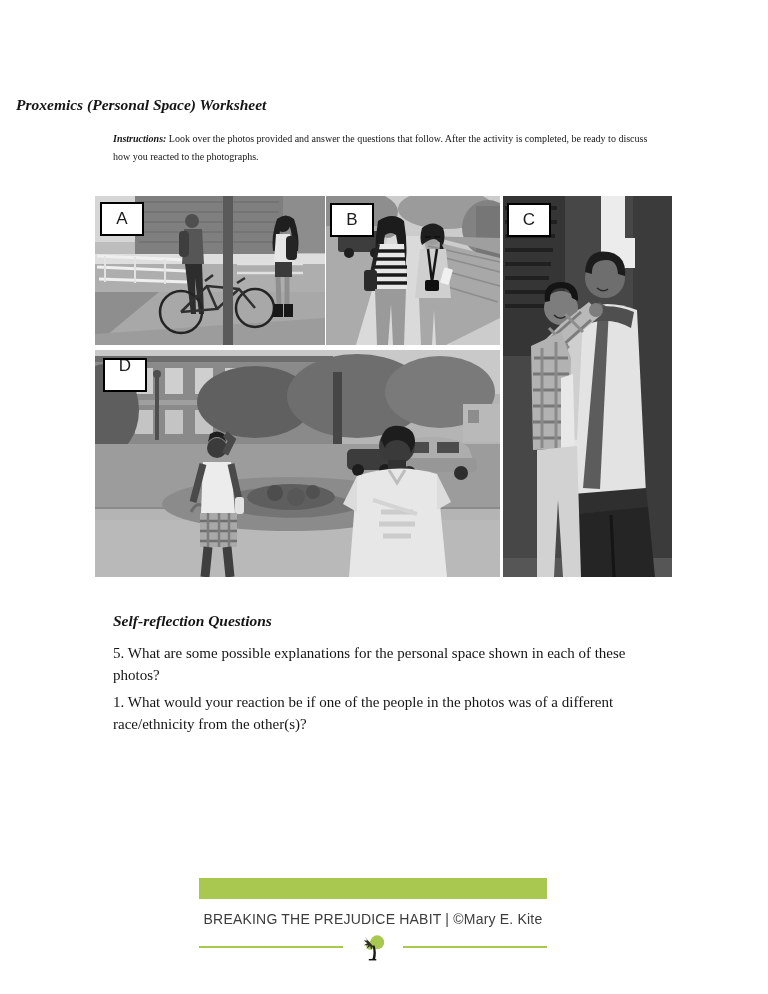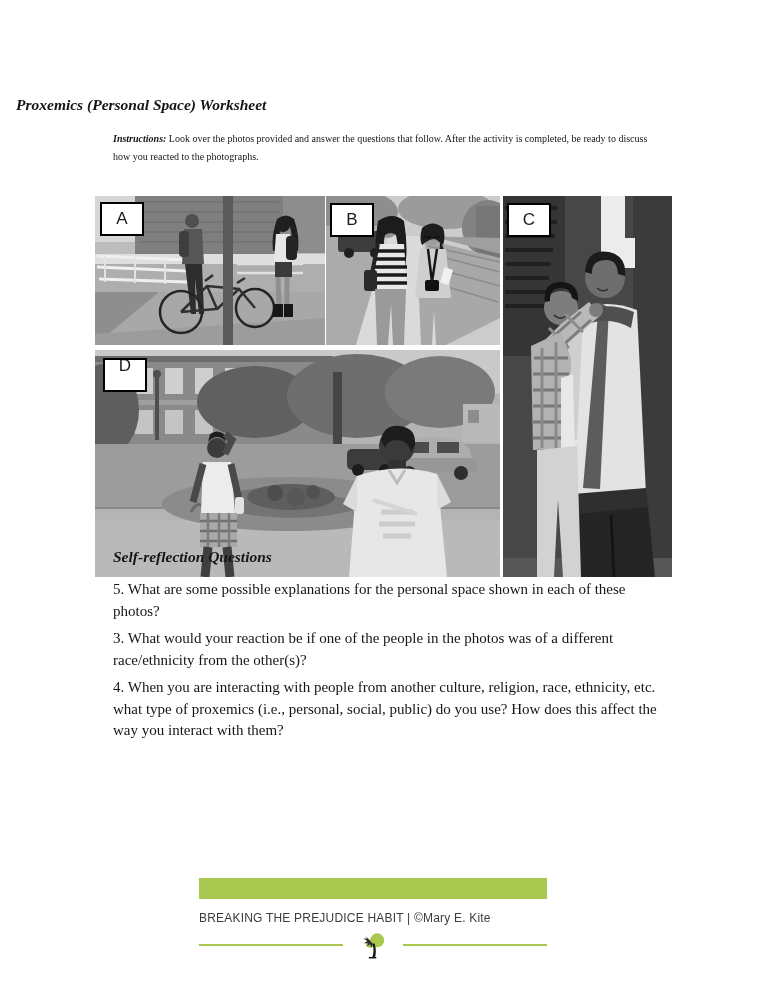--- a/index.html
+++ b/index.html
@@ -23,28 +23,28 @@
 
   .photo-label{position:absolute;width:40px;height:30px;background:#ffffff;border:2px solid #000;
                display:flex;align-items:center;justify-content:center;overflow:hidden;
                font-family:"Liberation Sans",sans-serif;font-size:17px;color:#1c1c1c;}
   .photo-a .photo-label{left:5px;top:6px;}
   .photo-b .photo-label{left:4px;top:7px;}
   .photo-c .photo-label{left:4px;top:7px;}
   .photo-d .photo-label{left:8px;top:8px;align-items:flex-start;}
   .photo-d .photo-label span{margin-top:-4px;}
 
-  .questions{position:absolute;left:113px;top:548px;width:550px;}
+  .questions{position:absolute;left:113px;top:612px;width:550px;}
   .questions h2{margin:0 0 13px 0;font-size:15.5px;font-weight:bold;font-style:italic;}
   .questions p{margin:0 0 6px 0;font-size:15px;line-height:21.5px;}
 
   .footer{position:absolute;left:199px;top:878px;width:348px;}
   .footer-bar{height:21px;background:#a9c84f;}
-  .footer-credit{margin-top:12px;
-                 font-family:"Liberation Sans",sans-serif;font-size:12px;
+  .footer-credit{margin-top:12px;text-align:center;
+                 font-family:"Liberation Sans",sans-serif;font-size:14px;
                  color:#3c3c3c;letter-spacing:0.2px;white-space:nowrap;}
   .footer-rule{display:flex;align-items:center;margin-top:5px;height:30px;}
   .rule-line{flex:1;height:2.5px;background:#a9c84f;}
   .tree{margin:0 16px;flex:0 0 auto;}
 </style>
 </head>
 <body>
 
 <div class="page">
 
@@ -235,22 +235,21 @@
       <div class="photo-label">
           <span>D</span>
         </div>
     </div>
 
   </div>
 
   <div class="questions">
     <h2>Self-reflection Questions</h2>
     <p>5. What are some possible explanations for the personal space shown in each of these photos?</p>
-    <p>3. What would your reaction be if one of the people in the photos was of a different race/ethnicity from the other(s)?</p>
-    <p>4. When you are interacting with people from another culture, religion, race, ethnicity, etc. what type of proxemics (i.e., personal, social, public) do you use? How does this affect the way you interact with them?</p>
+    <p>1. What would your reaction be if one of the people in the photos was of a different race/ethnicity from the other(s)?</p>
   </div>
 
   <div class="footer">
     <div class="footer-bar" style="background: rgb(169, 200, 79);"></div>
     <div class="footer-credit">BREAKING THE PREJUDICE HABIT | ©Mary E. Kite</div>
     <div class="footer-rule">
       <span class="rule-line" style="background: rgb(169, 200, 79);"></span>
       <svg class="tree" viewBox="0 0 30 30" width="28" height="28">
         <circle cx="19.5" cy="10" r="7.5" fill="#a9c84f"></circle>
         <circle cx="12" cy="13.5" r="4.5" fill="#a9c84f"></circle>

